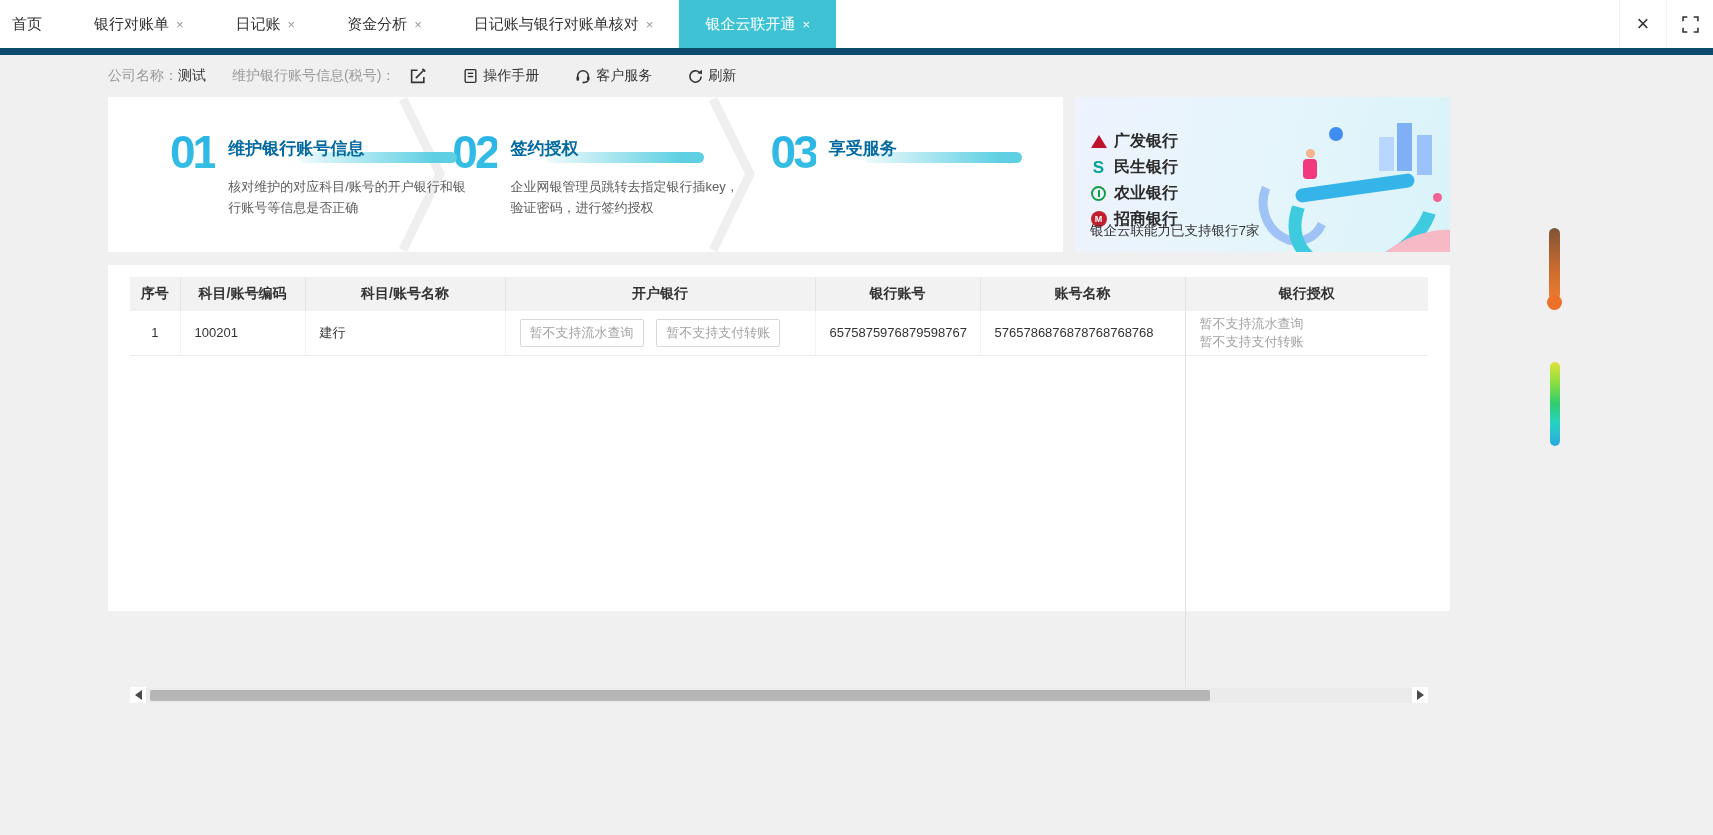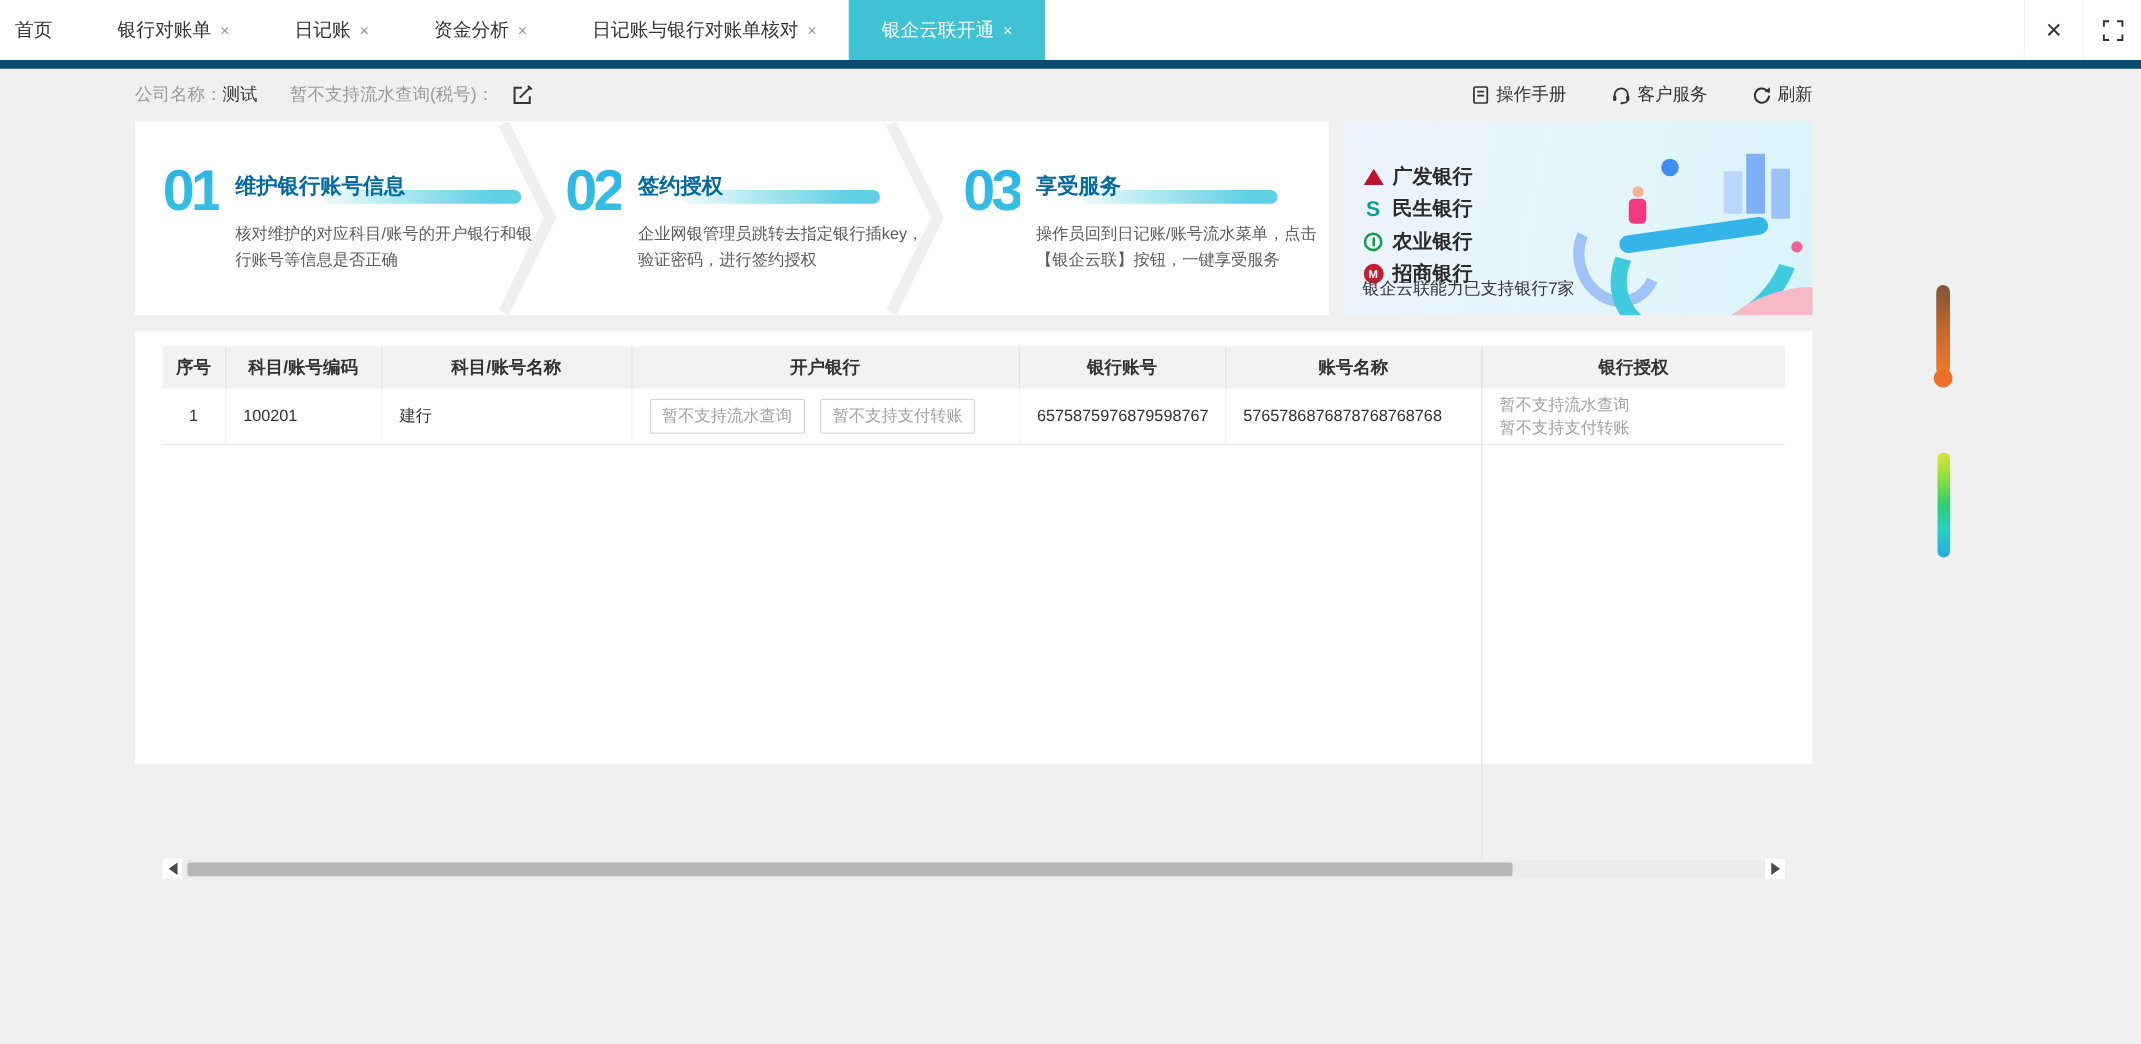--- a/index.html
+++ b/index.html
@@ -10,34 +10,34 @@
   .tabbar { height:55px; background:#fff; display:flex; align-items:stretch; border-bottom:7px solid #0c4a6e; }
   .tab { display:flex; align-items:center; padding:0 26px; font-size:15px; color:#333; cursor:pointer; white-space:nowrap; }
   .tab:first-child { padding:0 26px 0 12px; }
   .tab .tab-close { color:#999; font-size:13px; margin-left:7px; }
   .tab.active { background:#3fc3d4; color:#fff; }
   .tab.active .tab-close { color:#fff; }
   .win-controls { margin-left:auto; display:flex; }
   .win-btn { width:47px; display:flex; align-items:center; justify-content:center; background:#fff; border-left:1px solid #f2f2f2; cursor:pointer; font-size:22px; color:#333; }
 
   
-  .page-head { height:42px; margin:0 0 0 108px; width:1342px; display:flex; align-items:center; justify-content:space-between; }
+  .page-head { height:42px; margin:0 0 0 108px; width:1342px; display:flex; align-items:center; justify-content:flex-start; }
   .head-left { display:flex; align-items:center; font-size:14px; }
   .lbl { color:#9a9a9a; }
   .val { color:#333; margin-right:26px; }
   .edit-btn { margin-left:14px; cursor:pointer; display:flex; align-items:center; }
   .head-right { display:flex; align-items:center; }
   .hdr-action { display:flex; align-items:center; gap:5px; font-size:14px; color:#333; margin-left:36px; cursor:pointer; }
 
   
   .top-section { margin-left:108px; width:1342px; display:flex; gap:12px; height:155px; }
   .steps-card { flex:1; background:#fff; position:relative; display:flex; overflow:hidden; }
   .step { width:33.33%; padding:34px 0 0 26px; display:flex; }
   .step:nth-child(2) { padding-left:56px; }
-  .step:nth-child(3) { padding-left:62px;justify-content:flex-end; }
+  .step:nth-child(3) { padding-left:62px; }
   .step-num { font-size:46px; font-weight:800; line-height:0.95; letter-spacing:-3px; margin-right:13px;
               color:#35c6dd; background:linear-gradient(180deg,#28b3e8,#55d8d8);
               -webkit-background-clip:text; background-clip:text; -webkit-text-fill-color:transparent; }
   .step-title { position:relative; display:inline-block; font-size:17px; font-weight:bold; color:#0369a1; margin-top:6px; }
   .swoosh { position:absolute; left:52%; bottom:-3px; width:158px; height:11px; border-radius:9px; z-index:-1;
             background:linear-gradient(to right, rgba(126,218,234,0.12), #5fd0e3 85%); }
   .step-body { position:relative; z-index:1; }
   .step-desc { margin-top:16px; font-size:13px; color:#5c5c5c; width:238px; line-height:1.65; }
   .step-chevron { position:absolute; top:0; }
   .step-chevron.c1 { left:290px; }
@@ -143,21 +143,21 @@
           <path d="M5 15 H1 V11"></path>
       </svg>
     </div>
   </div>
 </div>
 
 <div class="page-head">
   <div class="head-left">
     <span class="lbl">公司名称：</span>
     <span class="val">测试</span>
-    <span class="lbl">暂不支持流水查询(税号)：</span>
+    <span class="lbl">维护银行账号信息(税号)：</span>
     <span class="edit-btn">
       <svg width="18" height="18" viewBox="0 0 17 17" fill="none" stroke="#333" stroke-width="1.5">
         <path d="M14 9.5 V14.5 H2.5 V3 H8"></path>
         <path d="M6.5 10.5 L14.6 2.4"></path>
         <path d="M12.6 1.6 L15.4 4.4"></path>
       </svg>
     </span>
   </div>
   <div class="head-right">
     <span class="hdr-action">
@@ -219,21 +219,20 @@
       </div>
     </div>
 
     <div class="step">
       <div class="step-num">03</div>
       <div class="step-body">
         <span class="step-title">
           <span>享受服务</span>
           <i class="swoosh"></i>
         </span>
-        <div class="step-desc">操作员回到日记账/账号流水菜单，点击【银企云联】按钮，一键享受服务</div>
       </div>
     </div>
   </div>
 
   <div class="banks-panel">
     <div class="banks-list">
       <div class="bank-item">
         <span class="bank-ico">
             <i class="ico-gf"></i>
           </span>

